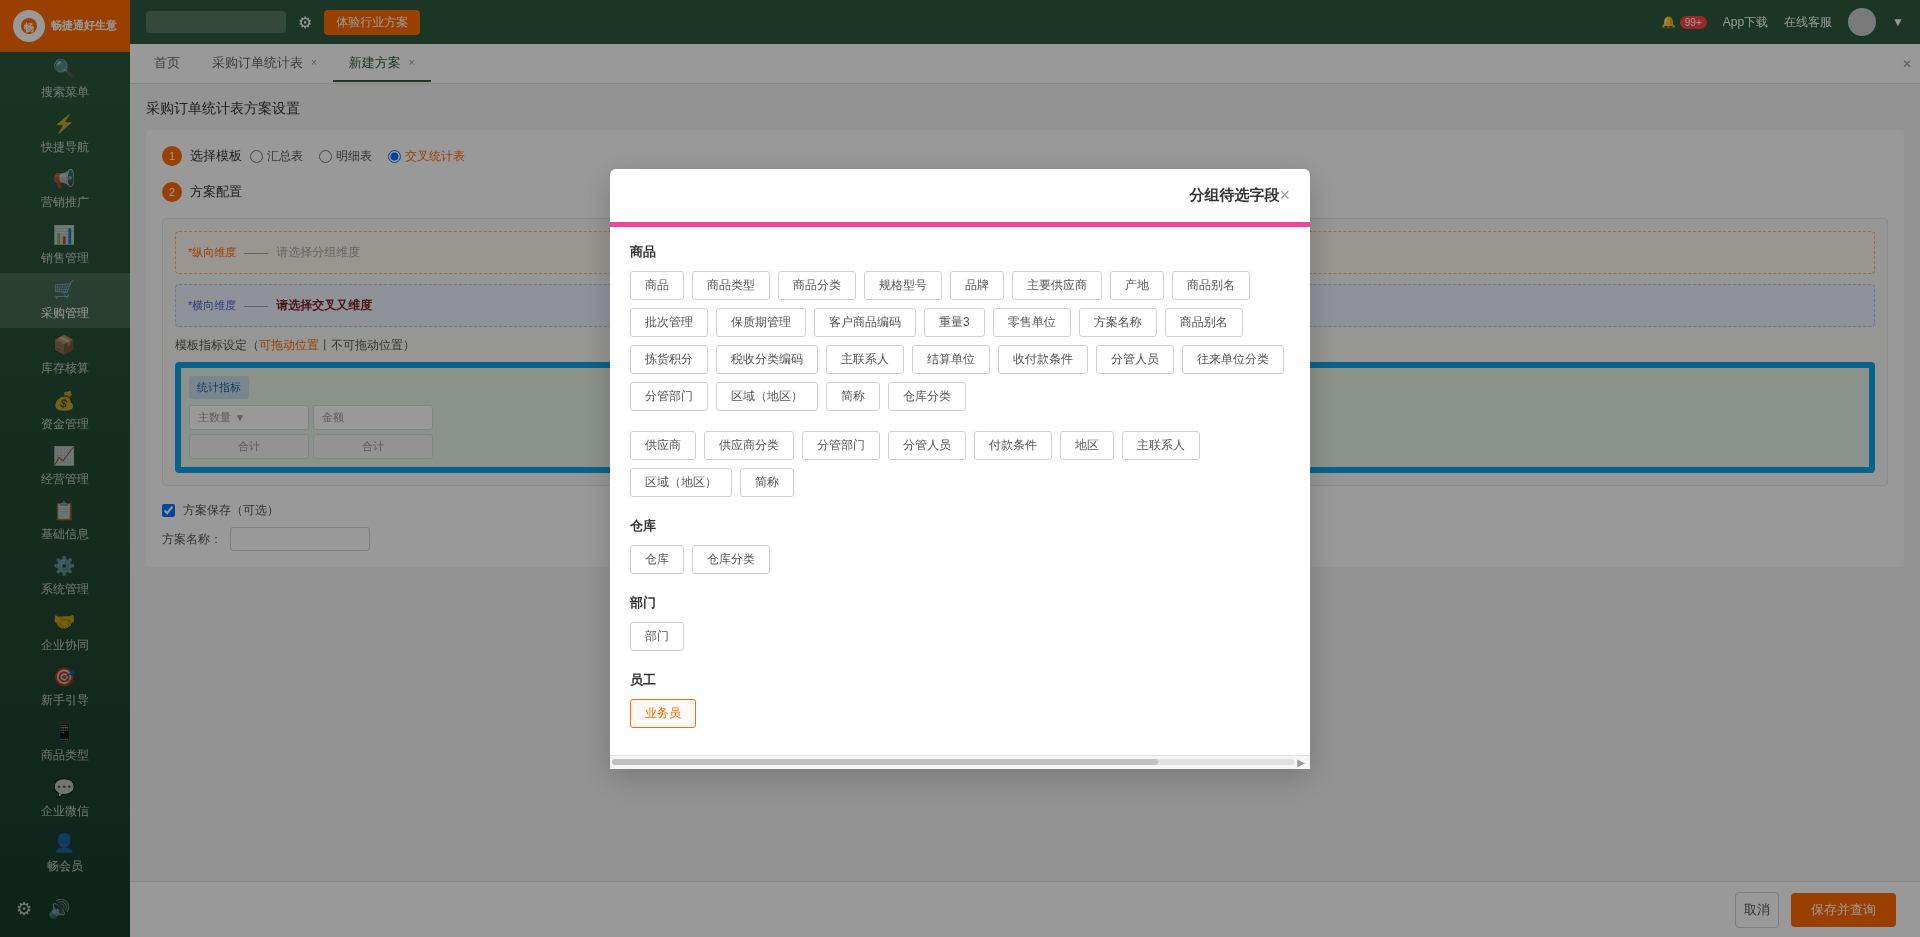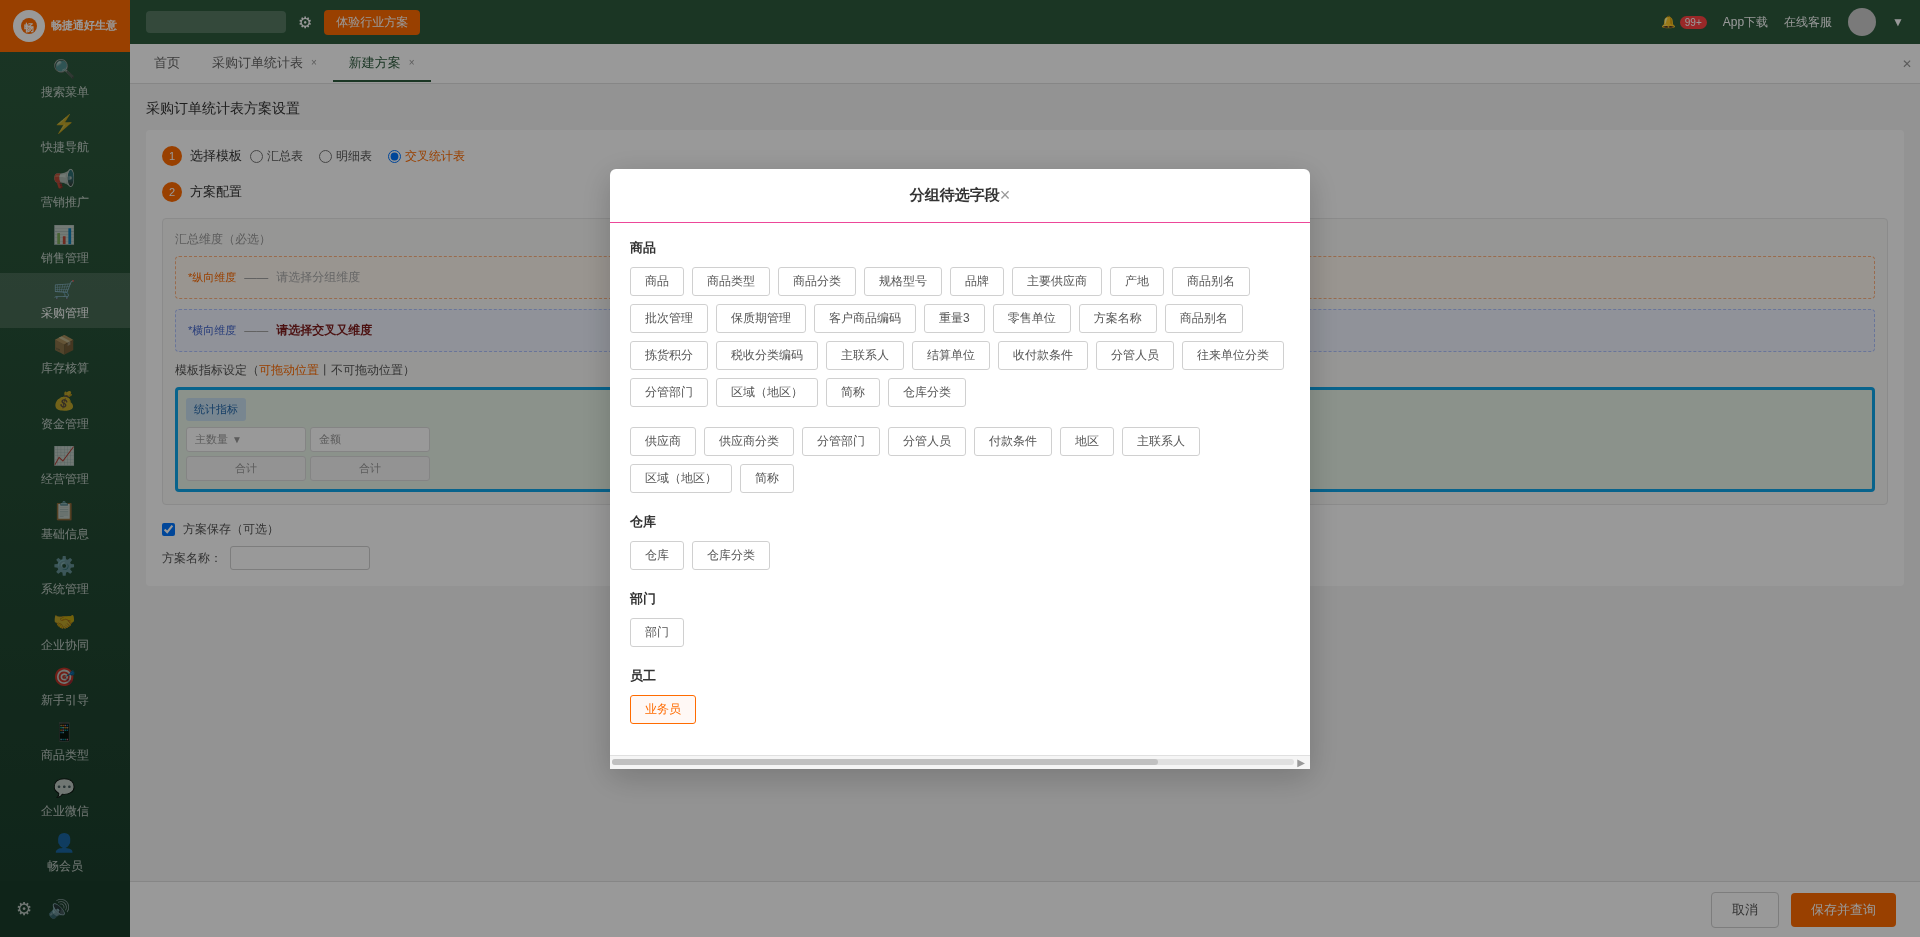--- a/index.html
+++ b/index.html
@@ -48,29 +48,29 @@
     .step-section { margin-bottom: 16px; }
     .step-label { display: flex; align-items: center; gap: 8px; margin-bottom: 10px; }
     .step-num { background: #ff6b00; color: white; border-radius: 50%; width: 20px; height: 20px; display: flex; align-items: center; justify-content: center; font-size: 11px; }
     .step-title { font-size: 13px; font-weight: 500; color: #333; }
     .template-options { display: flex; gap: 16px; align-items: center; font-size: 12px; color: #555; }
     .radio-option { display: flex; align-items: center; gap: 4px; cursor: pointer; }
     .radio-selected { color: #ff6b00; }
 
     
     .bottom-bar { height: 56px; background: white; border-top: 1px solid #e0e0e0; display: flex; align-items: center; justify-content: flex-end; padding: 0 24px; gap: 12px; flex-shrink: 0; }
-    .btn-cancel { background: white; border: 1px solid #d0d0d0; border-radius: 4px; padding: 8px 20px; color: #555; cursor: pointer; font-size: 13px; }
+    .btn-cancel { background: white; border: 1px solid #d0d0d0; border-radius: 4px; padding: 8px 8px; color: #555; cursor: pointer; font-size: 13px; }
     .btn-save { background: #ff6b00; border: none; border-radius: 4px; padding: 8px 20px; color: white; cursor: pointer; font-size: 13px; }
 
     
     .overlay { position: fixed; top: 0; left: 0; width: 100%; height: 100%; background: rgba(0,0,0,0.4); z-index: 1000; display: flex; align-items: center; justify-content: center; }
 
     
     .modal { background: white; border-radius: 6px; width: 700px; max-height: 600px; display: flex; flex-direction: column; box-shadow: 0 8px 32px rgba(0,0,0,0.2); }
-    .modal-header { padding: 16px 20px; border-bottom: 1px solid #ec4899; display: flex; align-items: center; justify-content: center; flex-shrink: 0; }
+    .modal-header { padding: 16px 20px; border-bottom: 5px solid #ec4899; display: flex; align-items: center; justify-content: flex-end; flex-shrink: 0; }
     .modal-title { font-size: 15px; font-weight: 600; color: #333; }
     .modal-close { color: #999; cursor: pointer; font-size: 18px; }
     .modal-body { flex: 1; overflow-y: auto; padding: 16px 20px; }
 
     
     .field-section { margin-bottom: 20px; }
     .field-section-title { font-size: 13px; font-weight: 600; color: #333; margin-bottom: 10px; }
     .field-tags { display: flex; flex-wrap: wrap; gap: 8px; }
     .field-tag { border: 1px solid #d0d0d0; border-radius: 3px; padding: 5px 14px; font-size: 12px; color: #555; cursor: pointer; background: white; }
     .field-tag.selected { border-color: #ff6b00; color: #ff6b00; background: #fff8f5; }
@@ -232,35 +232,34 @@
         </div>
 
         <div class="step-section">
           <div class="step-label">
             <div class="step-num">2</div>
             <span class="step-title">方案配置</span>
           </div>
         </div>
 
         <div style="background:#fafaf8; padding:12px; border:1px solid #e8e8e8; border-radius:4px; min-height:200px; color:#999; font-size:12px;">
-          <div style="margin-bottom:8px;">汇总维度（必选）</div>
           <div style="background:#fff8f0; border:1px dashed #ffb380; padding:12px; margin-bottom:10px; display:flex; align-items:center; gap:8px; border-radius:4px;">
             <span style="color:#ff6b00;font-size:11px;">*纵向维度</span>
             <span style="color:#999;">——</span>
             <span style="color:#aaa;">请选择分组维度</span>
           </div>
           <div style="background:#f0f4ff; border:1px dashed #b0c4ff; padding:12px; margin-bottom:10px; display:flex; align-items:center; gap:8px; border-radius:4px;">
             <span style="color:#4466cc;font-size:11px;">*横向维度</span>
             <span style="color:#999;">——</span>
             <span style="color:#7f1d1d;font-weight:bold;">请选择交叉又维度</span>
           </div>
           <div style="margin-bottom:8px;font-size:12px;color:#555;">
             模板指标设定（<span style="color:#ff6b00;">可拖动位置</span>丨<span>不可拖动位置</span>）
           </div>
-          <div style="background:#e8f4e8; border:3px solid #0ea5e9; padding:8px; border-radius:4px;">
+          <div style="background:#e8f4e8; border:6px solid #0ea5e9; padding:8px; border-radius:4px;">
             <div style="background:#c8e0f0; padding:4px 8px; border-radius:3px; display:inline-block; margin-bottom:6px;font-size:11px;color:#2266aa;">统计指标</div>
             <div style="display:grid;grid-template-columns:120px 120px;gap:4px;">
               <div style="background:white;border:1px solid #ddd;padding:4px 8px;border-radius:3px;font-size:11px;display:flex;align-items:center;gap:4px;">
                 <span>主数量</span>
                 <span style="font-size:10px;color:#999;">▼</span>
               </div>
               <div style="background:white;border:1px solid #ddd;padding:4px 8px;border-radius:3px;font-size:11px;">金额</div>
               <div style="background:#f5f5f5;border:1px solid #ddd;padding:4px 8px;border-radius:3px;font-size:11px;text-align:center;">合计</div>
               <div style="background:#f5f5f5;border:1px solid #ddd;padding:4px 8px;border-radius:3px;font-size:11px;text-align:center;">合计</div>
             </div>

